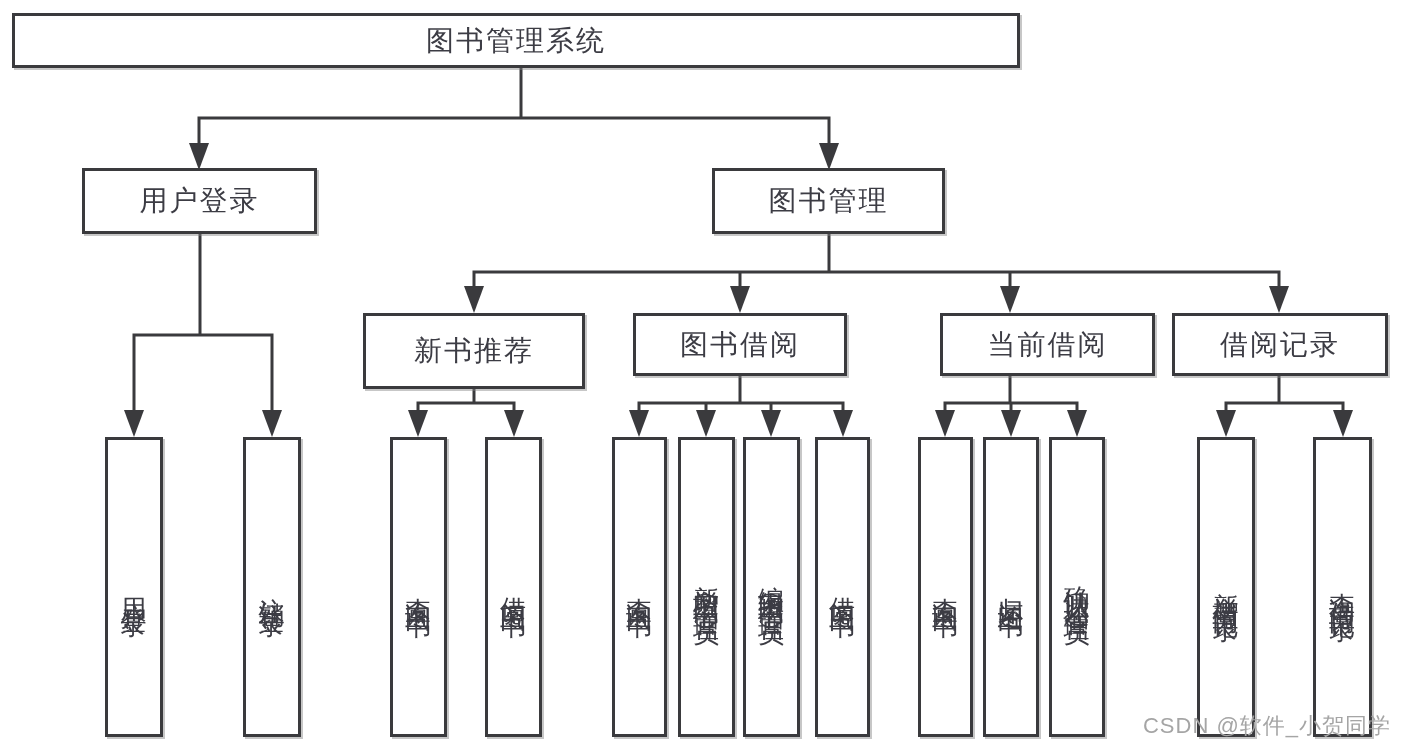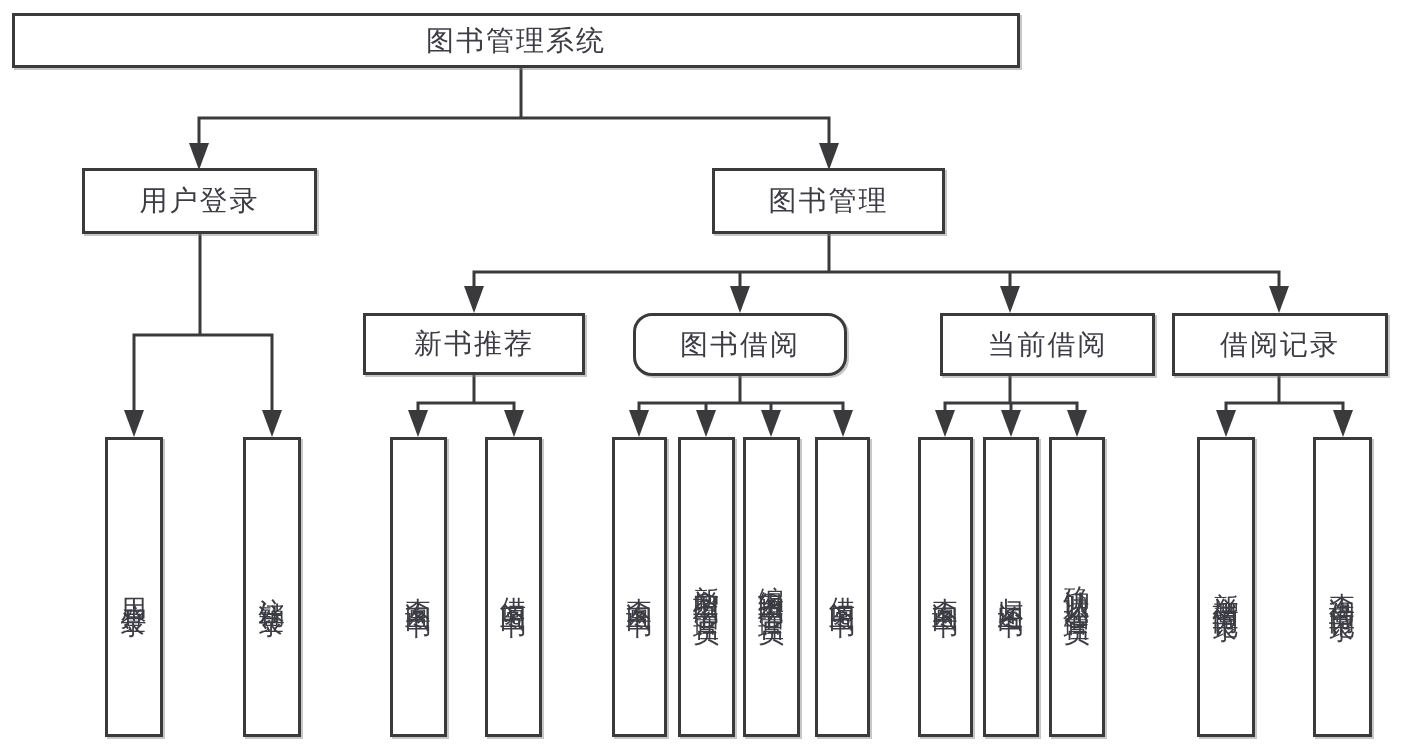--- a/index.html
+++ b/index.html
@@ -49,22 +49,22 @@
     text-orientation: mixed;
     font-size: 26px;
     letter-spacing: 5px;
     line-height: 1;
     white-space: nowrap;
   }
   
   #n-root  { left: 12px;  top: 13px;  width: 1008px; height: 55px; }
   #n-login { left: 82px;  top: 168px; width: 235px;  height: 66px; }
   #n-mgmt  { left: 712px; top: 168px; width: 233px;  height: 66px; text-align: center; }
-  #n-rec   { left: 363px; top: 313px; width: 222px;  height: 62px; }
-  #n-bor   { left: 633px; top: 313px; width: 214px;  height: 63px; border-radius: 19px; }
+  #n-rec   { left: 363px; top: 313px; width: 222px;  height: 76px; }
+  #n-bor   { left: 633px; top: 313px; width: 214px;  height: 63px; }
   #n-cur   { left: 940px; top: 313px; width: 215px;  height: 63px; }
   #n-hist  { left: 1172px;top: 313px; width: 216px;  height: 63px; text-align: right; }
   #l-1  { left: 105px;  width: 58px; }
   #l-2  { left: 243px;  width: 58px; }
   #l-3  { left: 390px;  width: 57px; }
   #l-4  { left: 485px;  width: 57px; }
   #l-5  { left: 612px;  width: 55px; }
   #l-6  { left: 678px;  width: 57px; }
   #l-7  { left: 743px;  width: 57px; }
   #l-8  { left: 815px;  width: 55px; }
@@ -198,14 +198,15 @@
   <div id="l-11" class="node leaf">
     <span class="vtext">确认归还（管理员）</span>
   </div>
   <div id="l-12" class="node leaf">
     <span class="vtext">新增借阅记录</span>
   </div>
   <div id="l-13" class="node leaf">
     <span class="vtext">查询借阅记录</span>
   </div>
 
+  <div id="watermark">CSDN @软件_小贺同学</div>
 
 </div>
 
 </body></html>

